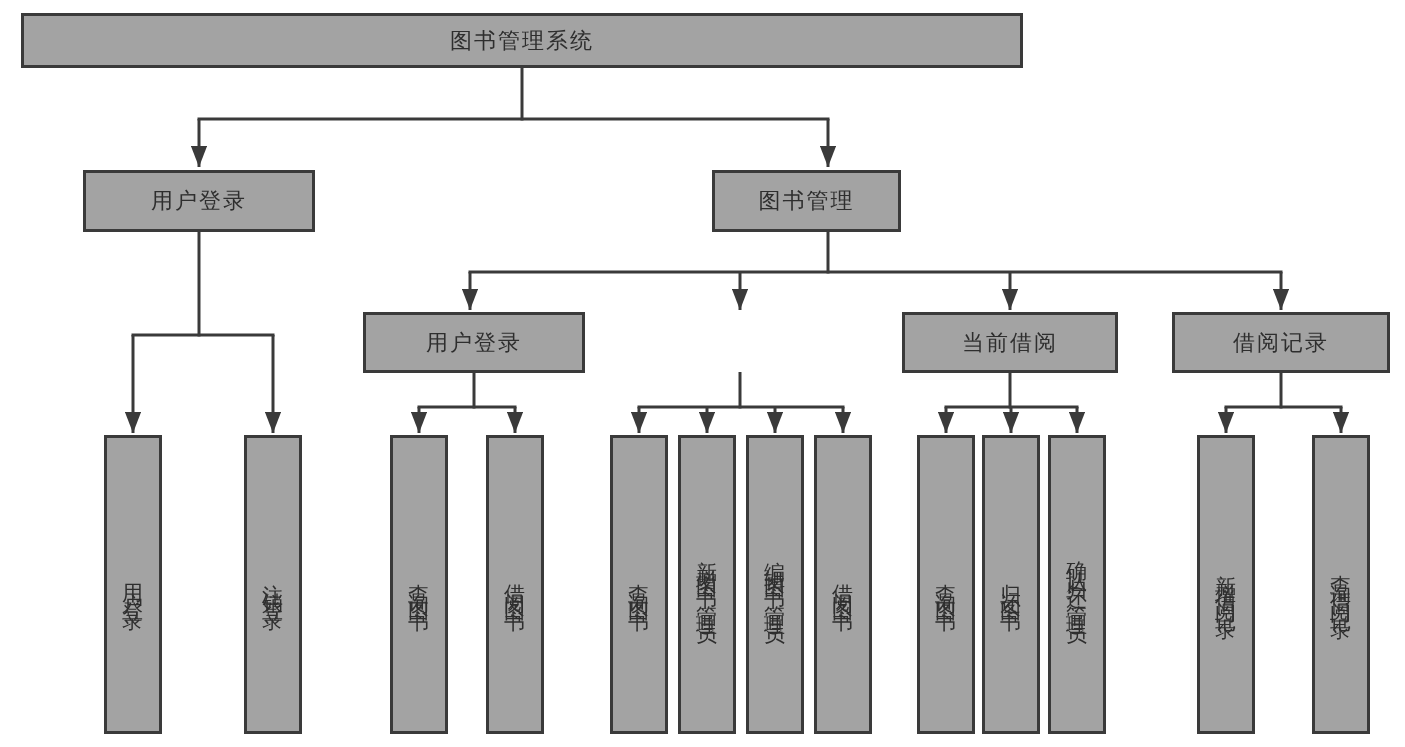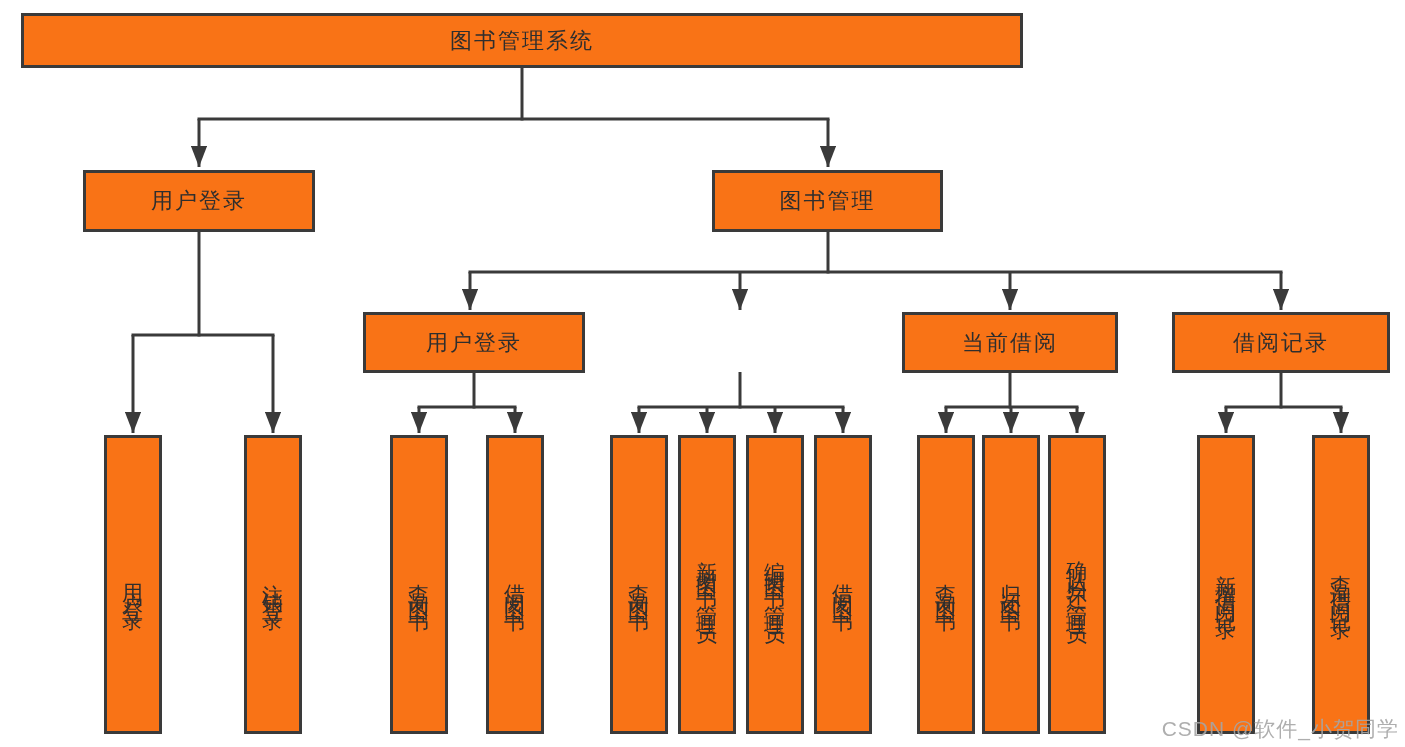--- a/index.html
+++ b/index.html
@@ -14,21 +14,21 @@
   #connectors {
     position: absolute;
     left: 0; top: 0;
     width: 1405px; height: 747px;
     pointer-events: none;
   }
   .box {
     position: absolute;
     box-sizing: border-box;
     border: 3px solid #3a3a3a;
-    background: #f97316;
+    background: #a3a3a3;
     display: flex;
     align-items: center;
     justify-content: center;
   }
   .h-label {
     font-size: 22px;
     color: #2e2e2e;
     letter-spacing: 2px;
     white-space: nowrap;
   }
@@ -36,21 +36,21 @@
     writing-mode: vertical-rl;
     text-orientation: mixed;
     font-size: 21px;
     letter-spacing: 9px;
     color: #2e2e2e;
     line-height: 1;
   }
   
   .n-root   { left: 21px;   top: 13px;  width: 1002px; height: 55px; }
   .n-login  { left: 83px;   top: 170px; width: 232px;  height: 62px; }
-  .n-mgmt   { left: 712px;  top: 170px; width: 231px;  height: 62px; text-align: center; }
+  .n-mgmt   { left: 712px;  top: 170px; width: 189px;  height: 62px; text-align: center; }
   .n-s0     { left: 363px;  top: 312px; width: 222px;  height: 61px; }
   .n-s1     { left: 633px;  top: 312px; width: 215px;  height: 61px; }
   .n-s2     { left: 902px;  top: 312px; width: 216px;  height: 61px; }
   .n-s3     { left: 1172px; top: 312px; width: 218px;  height: 61px; }
   .leaf     { top: 435px; width: 58px; height: 299px; }
   .lx-0  { left: 104px; }  .lx-1  { left: 244px; }
   .lx-2  { left: 390px; }  .lx-3  { left: 486px; }
   .lx-4  { left: 610px; }  .lx-5  { left: 678px; }
   .lx-6  { left: 746px; }  .lx-7  { left: 814px; }
   .lx-8  { left: 917px; }  .lx-9  { left: 982px; }
@@ -180,14 +180,13 @@
     <span class="v-label">确认归还（管理员）</span>
   </div>
 
   <div class="box leaf lx-11">
     <span class="v-label">新增借阅记录</span>
   </div>
   <div class="box leaf lx-12">
     <span class="v-label">查询借阅记录</span>
   </div>
 
-  <div id="watermark">CSDN @软件_小贺同学</div>
 </div>
 
 </body></html>

